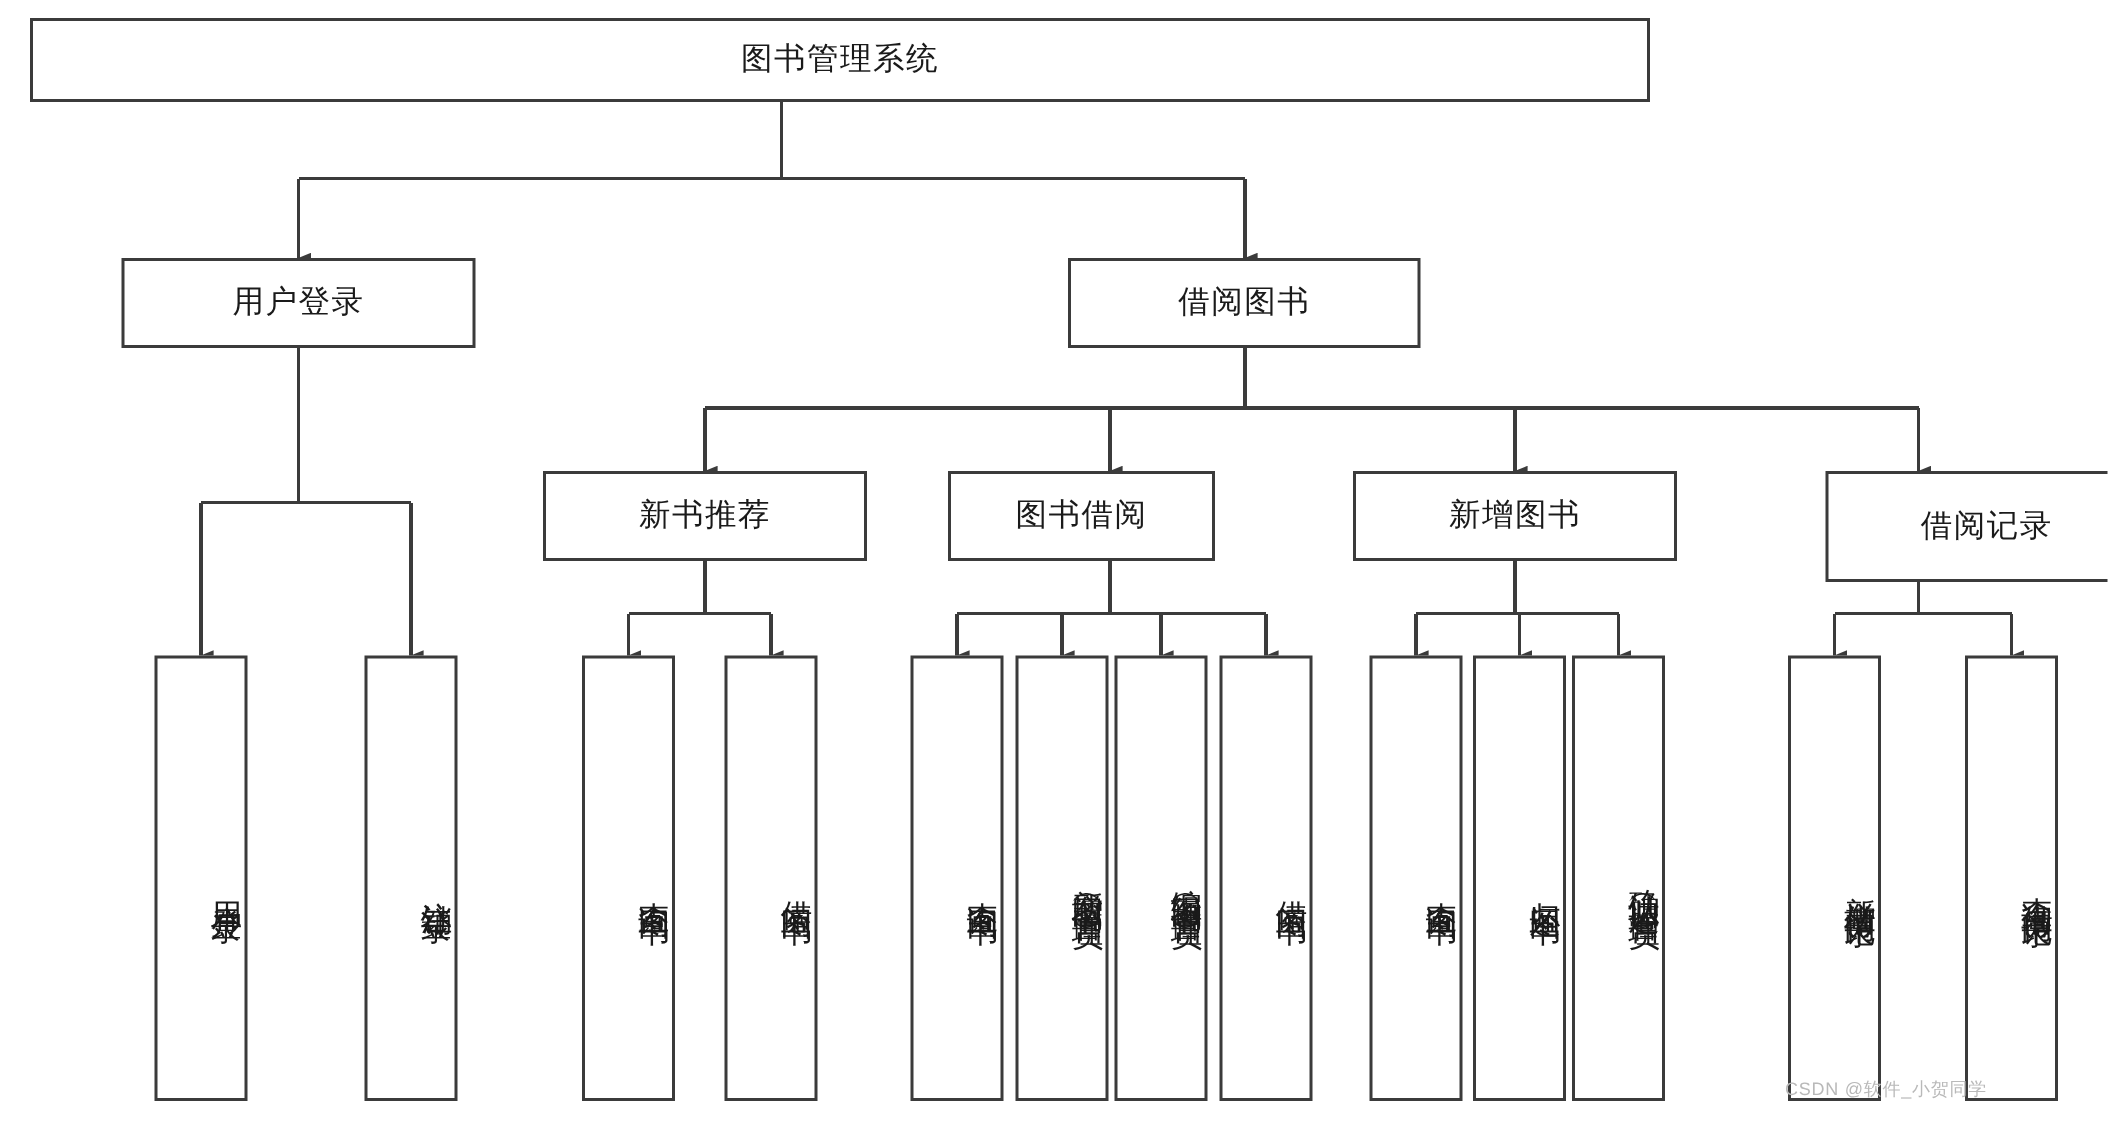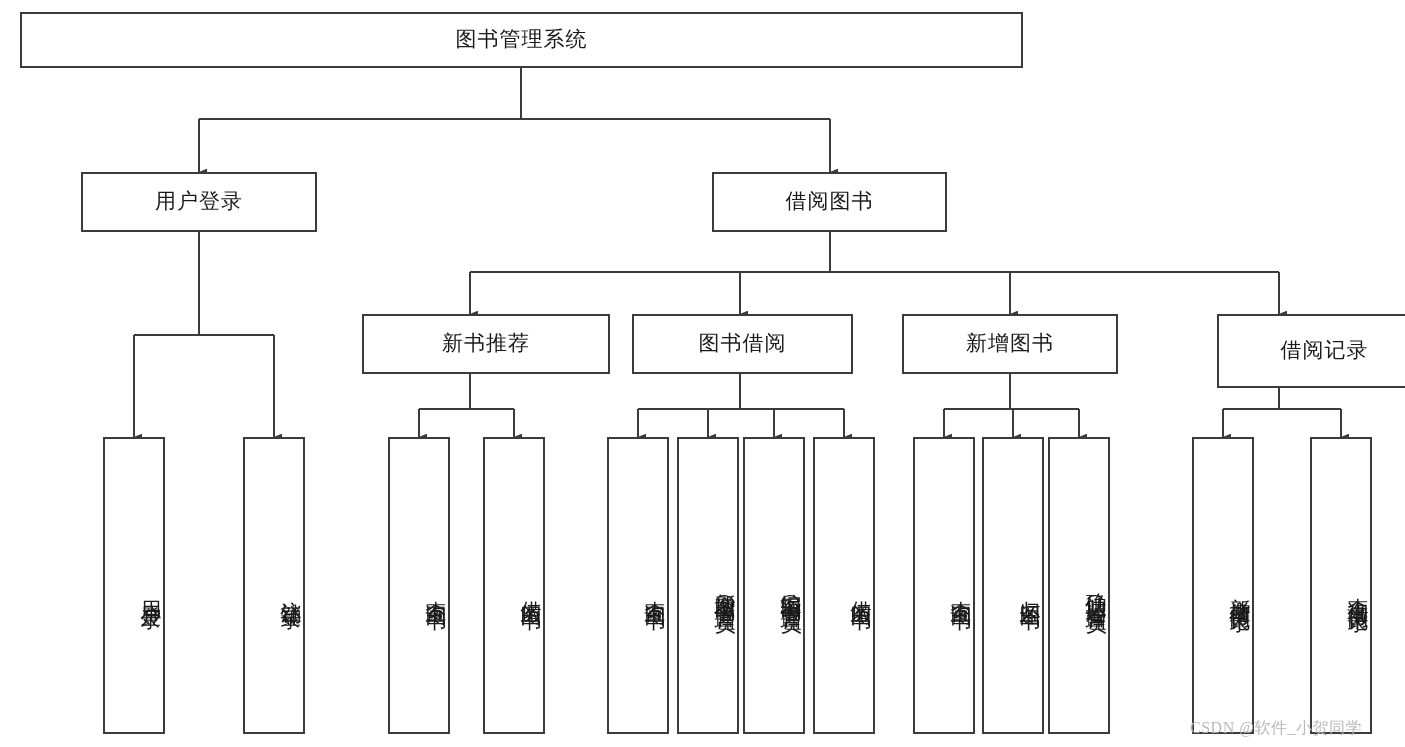--- a/index.html
+++ b/index.html
@@ -55,25 +55,25 @@
   .node .label {
     display: block;
     white-space: pre;
   }
   .node.vert .label {
     writing-mode: vertical-rl;
     text-orientation: upright;
   }
   .watermark {
     position: absolute;
-    font-size: 16px;
+    font-size: 12px;
     color: #b9b9b9;
     letter-spacing: 0.5px;
     white-space: nowrap;
-    font-family: Liberation Serif, serif;
+    font-family: Liberation Sans, sans-serif;
     text-align: center;
   }
 </style>
 </head>
 <body>
 
 <div id="canvas">
   <svg class="edges" id="edge-layer" viewBox="0 0 1405 747" xmlns="http://www.w3.org/2000/svg">
     <defs>
       <marker id="arrowhead" markerWidth="7" markerHeight="9" refX="3.5" refY="8.4" orient="auto" markerUnits="userSpaceOnUse">
@@ -110,33 +110,33 @@
         <line x1="944" y1="409" x2="944" y2="437" stroke="#3b3b3b" stroke-width="2.4" shape-rendering="crispEdges" marker-end="url(#arrowhead)"></line>
         <line x1="1013" y1="409" x2="1013" y2="437" stroke="#3b3b3b" stroke-width="2.4" shape-rendering="crispEdges" marker-end="url(#arrowhead)"></line>
         <line x1="1079" y1="409" x2="1079" y2="437" stroke="#3b3b3b" stroke-width="2.4" shape-rendering="crispEdges" marker-end="url(#arrowhead)"></line>
         <line x1="1279" y1="374" x2="1279" y2="409" stroke="#3b3b3b" stroke-width="2.4" shape-rendering="crispEdges"></line>
         <line x1="1223" y1="409" x2="1341" y2="409" stroke="#3b3b3b" stroke-width="2.4" shape-rendering="crispEdges"></line>
         <line x1="1223" y1="409" x2="1223" y2="437" stroke="#3b3b3b" stroke-width="2.4" shape-rendering="crispEdges" marker-end="url(#arrowhead)"></line>
         <line x1="1341" y1="409" x2="1341" y2="437" stroke="#3b3b3b" stroke-width="2.4" shape-rendering="crispEdges" marker-end="url(#arrowhead)"></line>
       </g>
   </svg>
   <div id="node-layer">
-      <div class="node horiz" style="left: 20px; top: 12px; width: 1003px; height: 56px;">
+      <div class="node horiz" style="left: 20px; top: 12px; width: 1080px; height: 56px;">
         <span class="label">图书管理系统</span>
       </div>
       <div class="node horiz" style="left: 81px; top: 172px; width: 236px; height: 60px;">
         <span class="label">用户登录</span>
       </div>
       <div class="node horiz" style="left: 712px; top: 172px; width: 235px; height: 60px;">
         <span class="label">借阅图书</span>
       </div>
-      <div class="node horiz" style="left: 362px; top: 314px; width: 248px; height: 60px;">
+      <div class="node horiz" style="left: 362px; top: 314px; width: 216px; height: 60px;">
         <span class="label">新书推荐</span>
       </div>
-      <div class="node horiz" style="left: 632px; top: 314px; width: 221px; height: 60px;">
+      <div class="node horiz" style="left: 632px; top: 314px; width: 178px; height: 60px;">
         <span class="label">图书借阅</span>
       </div>
       <div class="node horiz" style="left: 902px; top: 314px; width: 216px; height: 60px;">
         <span class="label">新增图书</span>
       </div>
       <div class="node horiz" style="left: 1172px; top: 314px; width: 215px; height: 74px; margin-left: 45px;">
         <span class="label">借阅记录</span>
       </div>
       <div class="node vert" style="left: 103px; top: 437px; width: 62px; height: 297px;">
         <span class="label">用户登录</span>

